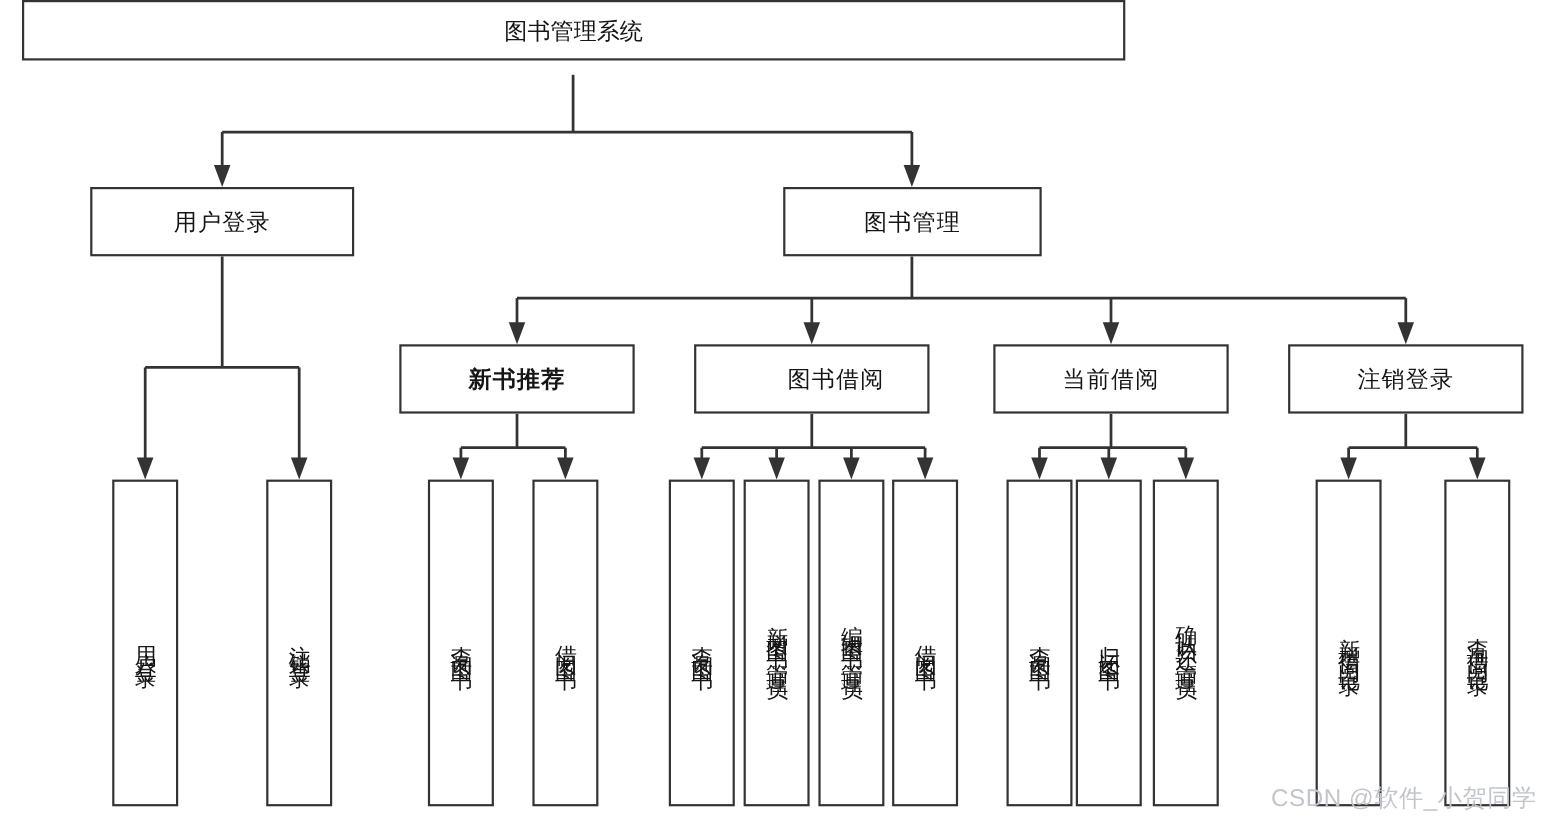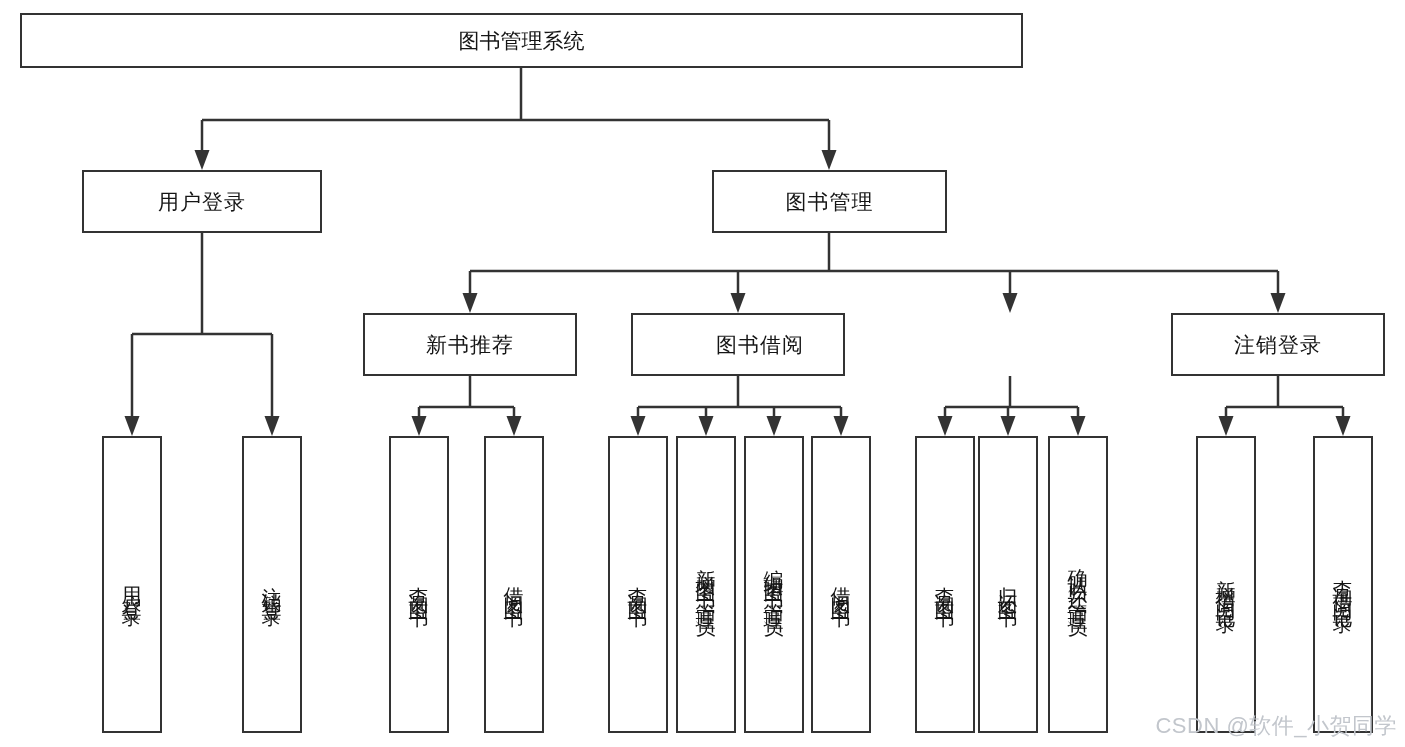--- a/index.html
+++ b/index.html
@@ -89,36 +89,39 @@
       <line x1="1008" y1="407" x2="1008" y2="418" stroke="#333333" stroke-width="2.5"></line>
       <polygon points="1008,436 1000.5,416 1015.5,416" fill="#333333"></polygon>
       <line x1="1078" y1="407" x2="1078" y2="418" stroke="#333333" stroke-width="2.5"></line>
       <polygon points="1078,436 1070.5,416 1085.5,416" fill="#333333"></polygon>
       <line x1="1226" y1="407" x2="1226" y2="418" stroke="#333333" stroke-width="2.5"></line>
       <polygon points="1226,436 1218.5,416 1233.5,416" fill="#333333"></polygon>
       <line x1="1343" y1="407" x2="1343" y2="418" stroke="#333333" stroke-width="2.5"></line>
       <polygon points="1343,436 1335.5,416 1350.5,416" fill="#333333"></polygon>
     </svg>
 
-  <div class="node root" style="left:20px;top:13px;width:1003px;height:55px;">
+  <div class="node root" style="left:20px;top:0;width:1003px;height:55px;">
     <span>图书管理系统</span>
   </div>
 
   <div class="node h" style="left:82px;top:170px;width:240px;height:63px;">
     <span>用户登录</span>
   </div>
   <div class="node h" style="left:712px;top:170px;width:235px;height:63px;">
     <span>图书管理</span>
   </div>
 
-  <div class="node h" style="left:363px;top:313px;width:214px;height:63px;">
+  <div class="node h" style="left:363px;top:313px;width:214px;height:63px;font-weight:bold;">
     <span>新书推荐</span>
   </div>
   <div class="node h" style="left:631px;top:313px;width:214px;height:63px;padding-left:44px;">
     <span>图书借阅</span>
+  </div>
+  <div class="node h" style="left:903px;top:313px;width:214px;height:63px;">
+    <span>当前借阅</span>
   </div>
   <div class="node h" style="left:1171px;top:313px;width:214px;height:63px;">
     <span>注销登录</span>
   </div>
 
   <div class="leaf" style="left:102px;top:436px;width:60px;height:297px;">
     <span class="vtext">用户登录</span>
   </div>
   <div class="leaf" style="left:242px;top:436px;width:60px;height:297px;">
     <span class="vtext">注销登录</span>

